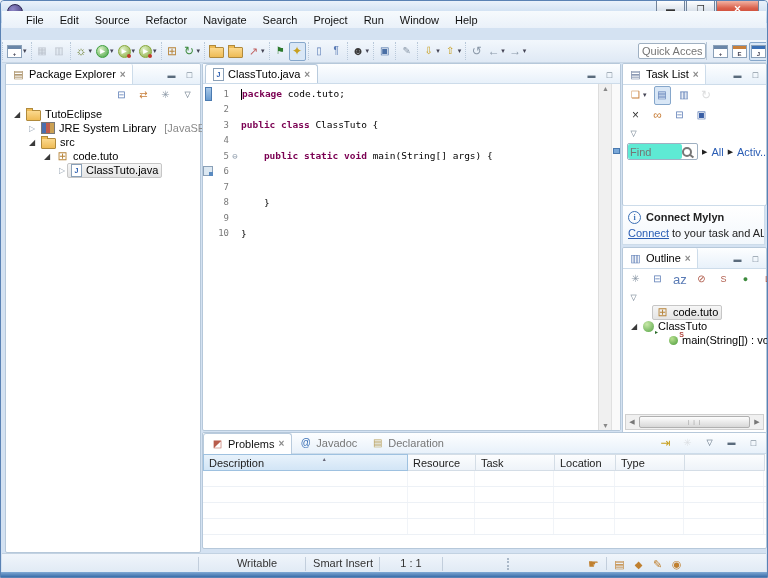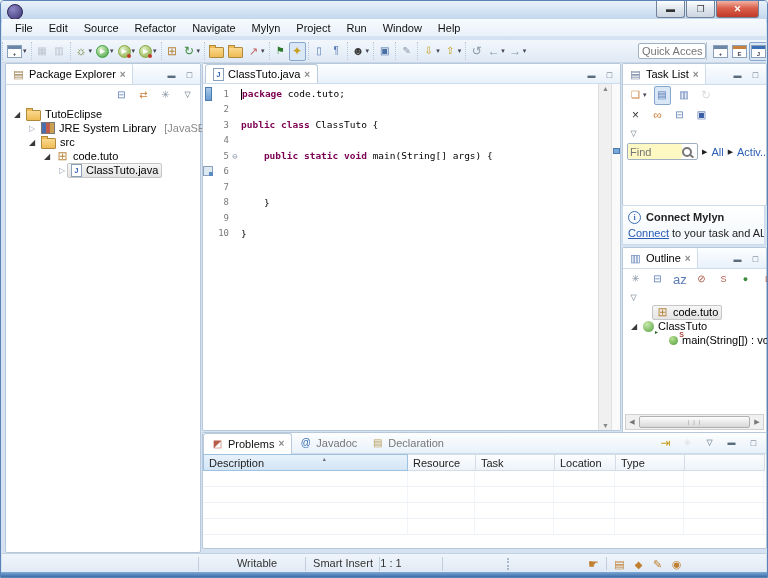--- a/index.html
+++ b/index.html
@@ -8,21 +8,21 @@
   
   .titlebar{position:absolute;top:0;left:0;right:0;height:22px;display:flex;align-items:center;padding-left:6px;
             background:linear-gradient(#eaf2fb,#cfe0f2 55%,#b9d0ea);}
   .apptitle{font-size:12px;color:#1a1a1a;margin-left:6px;white-space:nowrap;}
   .wbtns{position:absolute;top:0;right:8px;display:flex;}
   .wbtn{width:27px;height:16px;border:1px solid #70829a;border-top:none;border-radius:0 0 3px 3px;margin-left:1px;
         background:linear-gradient(#fdfeff,#dfe6ee 50%,#cdd6e2);display:flex;align-items:center;justify-content:center;
         font-size:9px;color:#333;}
   .wbtn.close{width:41px;background:linear-gradient(#f2b3a3,#da604b 45%,#c23a28);color:#fff;font-weight:bold;}
   
-  .menubar{position:absolute;top:18px;left:1px;right:1px;height:17px;display:flex;align-items:center;padding-left:5px;
+  .menubar{position:absolute;top:10px;left:1px;right:1px;height:17px;display:flex;align-items:center;padding-left:16px;
            background:linear-gradient(#f6fafd,#eaf1f9);}
   .mitem{padding:1px 8px;color:#111;}
   .toolbar{position:absolute;top:39px;left:1px;right:1px;height:22px;display:flex;align-items:center;
            background:linear-gradient(#f2f7fc,#dfe9f5);border-bottom:1px solid #c9d7e6;overflow:hidden;}
   .tgroup{display:flex;align-items:center;padding:0 2px;border-left:1px dotted #b9c9da;height:18px;}
   .tbtn{display:flex;align-items:center;height:17px;padding:0 1px;border:1px solid transparent;border-radius:2px;}
   .tbtn.pressed{background:#d9e7f6;border-color:#86a7cb;}
   .tbtn.disabled{opacity:.38;filter:grayscale(80%);}
   .dd{font-size:7px;color:#445;margin-left:1px;}
   .qa{position:absolute;left:636px;top:3px;width:60px;height:14px;border:1px solid #9fb0c2;border-radius:2px;
@@ -90,21 +90,21 @@
   .caret{display:inline-block;width:1px;height:11px;background:#000;vertical-align:middle;}
   .mrange{width:5px;height:12px;background:linear-gradient(#a8c8e8,#6a9cd0);border:1px solid #4a7ab0;}
   .mtask{width:8px;height:8px;background:#dce8f2;border:1px solid #8aa0b8;position:relative;}
   .mtask::after{content:"";position:absolute;right:-1px;bottom:-1px;width:4px;height:4px;background:#5a8ac0;}
   .vsb{position:absolute;right:8px;top:20px;bottom:0;width:13px;background:#f0f0f0;border-left:1px solid #ddd;}
   .vsb .a{position:absolute;left:0;right:0;text-align:center;font-size:7px;color:#888;}
   .ovr{position:absolute;right:0;top:20px;bottom:0;width:8px;background:#fafafa;border-left:1px solid #e0e0e0;}
   .ovmark{position:absolute;left:1px;top:64px;width:5px;height:4px;background:#7aa8d8;border:1px solid #4a7ab0;}
   
   .findrow{display:flex;align-items:center;gap:4px;padding:0 4px;}
-  .findbox{width:50px;height:15px;border:1px solid #9fb0c2;border-radius:2px;background:#fef9c3;color:#777;
+  .findbox{width:50px;height:15px;border:1px solid #9fb0c2;border-radius:2px;background:#5eead4;color:#777;
            font:11px "Liberation Sans",sans-serif;padding:0 2px;}
   .linkarrow{font-size:7px;color:#222;}
   .bluelink{color:#2a5db4;}
   .mylyn{position:absolute;left:621px;top:204px;width:143px;height:40px;background:linear-gradient(#ffffff,#f2f7fc);
          border:1px solid #cddcea;overflow:hidden;padding:4px 5px;box-sizing:border-box;}
   .mylyn .h{display:flex;gap:5px;align-items:center;font-weight:bold;color:#222;}
   .mylyn .b{margin-top:3px;white-space:nowrap;color:#222;}
   .hsb{position:absolute;left:2px;right:2px;bottom:3px;height:14px;background:#f0f0f0;border:1px solid #d0d0d0;
        display:flex;align-items:center;}
   .hsb .a{width:12px;text-align:center;font-size:7px;color:#777;}
@@ -152,21 +152,21 @@
         </div>
     </div>
   </div>
 
   <div class="menubar" id="menubar">
       <span class="mitem">File</span>
       <span class="mitem">Edit</span>
       <span class="mitem">Source</span>
       <span class="mitem">Refactor</span>
       <span class="mitem">Navigate</span>
-      <span class="mitem">Mylyn</span>
+      <span class="mitem">Search</span>
       <span class="mitem">Project</span>
       <span class="mitem">Run</span>
       <span class="mitem">Window</span>
       <span class="mitem">Help</span>
     </div>
 
   <div class="toolbar">
     <div id="toolbar-groups" style="display:flex;align-items:center;height:22px;">
         <span class="tgroup">
           <span class="tbtn">
@@ -666,21 +666,21 @@
         </div>
       </div>
   </div>
 
   <div class="statusbar">
     <div class="vsep" style="left:196px;"></div>
     <span class="sseg" style="left:210px;width:90px;">Writable</span>
     <div class="vsep" style="left:303px;"></div>
     <span class="sseg" style="left:306px;width:70px;">Smart Insert</span>
     <div class="vsep" style="left:377px;"></div>
-    <span class="sseg" style="left:361px;width:56px;">1 : 1</span>
+    <span class="sseg" style="left:381px;width:56px;">1 : 1</span>
     <div class="vsep" style="left:440px;"></div>
     <div class="sgrip"></div>
     <div class="sicons" id="status-icons">
         <span><span class="icg" style="color: rgb(192, 128, 48); font-size: 12px;">☛</span></span>
         <span style="width: 1px; height: 13px; background: rgb(194, 206, 220);"></span>
         <span><span class="icg" style="color: rgb(192, 128, 48); font-size: 11px;">▤</span></span>
         <span><span class="icg" style="color: rgb(192, 128, 48); font-size: 10px;">◆</span></span>
         <span><span class="icg" style="color: rgb(192, 128, 48); font-size: 11px;">✎</span></span>
         <span><span class="icg" style="color: rgb(192, 128, 48); font-size: 11px;">◉</span></span>
       </div>

